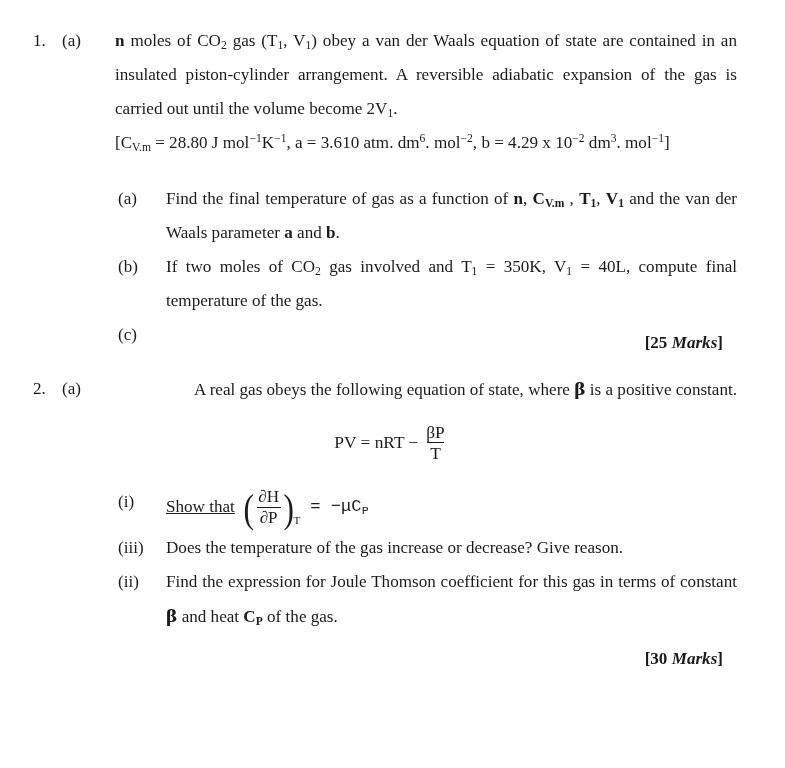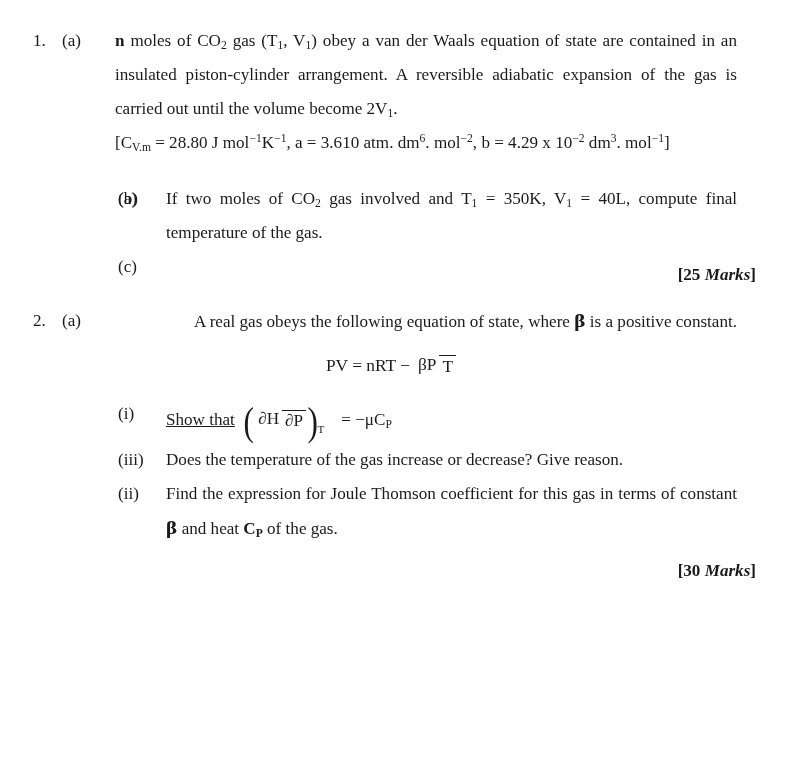--- a/index.html
+++ b/index.html
@@ -92,21 +92,21 @@
     left: 118px;
     top: 0;
     width: 46px;
     text-align: left;
     line-height: 34px;
   }
 
   
   .marks {
     text-align: right;
-    padding-right: 29px;
+    padding-right: 62px;
     font-weight: bold;
     line-height: 34px;
     margin-top: 8px;
   }
   .marks .mk-word { font-style: italic; }
 
   
   sub {
     font-size: 0.68em;
     vertical-align: -0.24em;
@@ -129,21 +129,22 @@
     line-height: 1;
     font-size: 17.4px;
   }
   .eq-inline-wrap {
     display: inline-flex;
     align-items: center;
     gap: 0.22em;
   }
   .frac {
     display: inline-flex;
-    flex-direction: row;
+    flex-direction: column;
+    align-items: center;
     vertical-align: middle;
     line-height: 1.06;
     margin: 0 1px;
   }
   .frac .num {
     padding: 0 3px 1px 3px;
     display: block;
   }
   .frac .den {
     padding: 1px 3px 0 3px;
@@ -177,41 +178,42 @@
   }
   .pd .frac { font-size: 1em; }
 
   .statement-line-i {
     display: flex;
     align-items: center;
     min-height: 46px;
     line-height: 1.1;
   }
   .statement-line-i .lead { margin-right: 6px; text-decoration: underline; }
-  .statement-line-i .tail { margin-left: 14px; }
+  .statement-line-i .tail { margin-left: 7px; font-family: Liberation Mono, monospace; }
 </style>
 </head>
 <body>
 
 <div class="page">
 
   <div class="question q1">
 
     <div class="qrow">
       <span class="qnum">1.</span>
       <span class="qpart">(a)</span>
       <span class="qbody"><span class="b">n</span> moles of CO<sub>2</sub> gas (T<sub>1</sub>, V<sub>1</sub>) obey a van der Waals equation of state are contained in an insulated piston-cylinder arrangement. A reversible adiabatic expansion of the gas is carried out until the volume become 2V<sub>1</sub>.</span>
     </div>
 
     <div class="constline">[C<sub>V.m</sub> = 28.80 J mol<sup>−1</sup>K<sup>−1</sup>, a = 3.610 atm. dm<sup>6</sup>. mol<sup>−2</sup>, b = 4.29 x 10<sup>−2</sup> dm<sup>3</sup>. mol<sup>−1</sup>]</div>
 
     <div class="subitems">
 
       <div class="subrow">
         <span class="sublabel">(a)</span>
+        <span>Find the final temperature of gas as a function of <span class="b">n</span>, <span class="b">C<sub>V.m</sub></span> , <span class="b">T<sub>1</sub></span>, <span class="b">V<sub>1</sub></span> and the van der Waals parameter <span class="b">a</span> and <span class="b">b</span>.</span>
       </div>
 
       <div class="subrow">
         <span class="sublabel">(b)</span>
         <span>If two moles of CO<sub>2</sub> gas involved and T<sub>1</sub> = 350K, V<sub>1</sub> = 40L, compute final temperature of the gas.</span>
       </div>
 
       <div class="subrow nojust">
         <span class="sublabel">(c)</span>
       </div>

